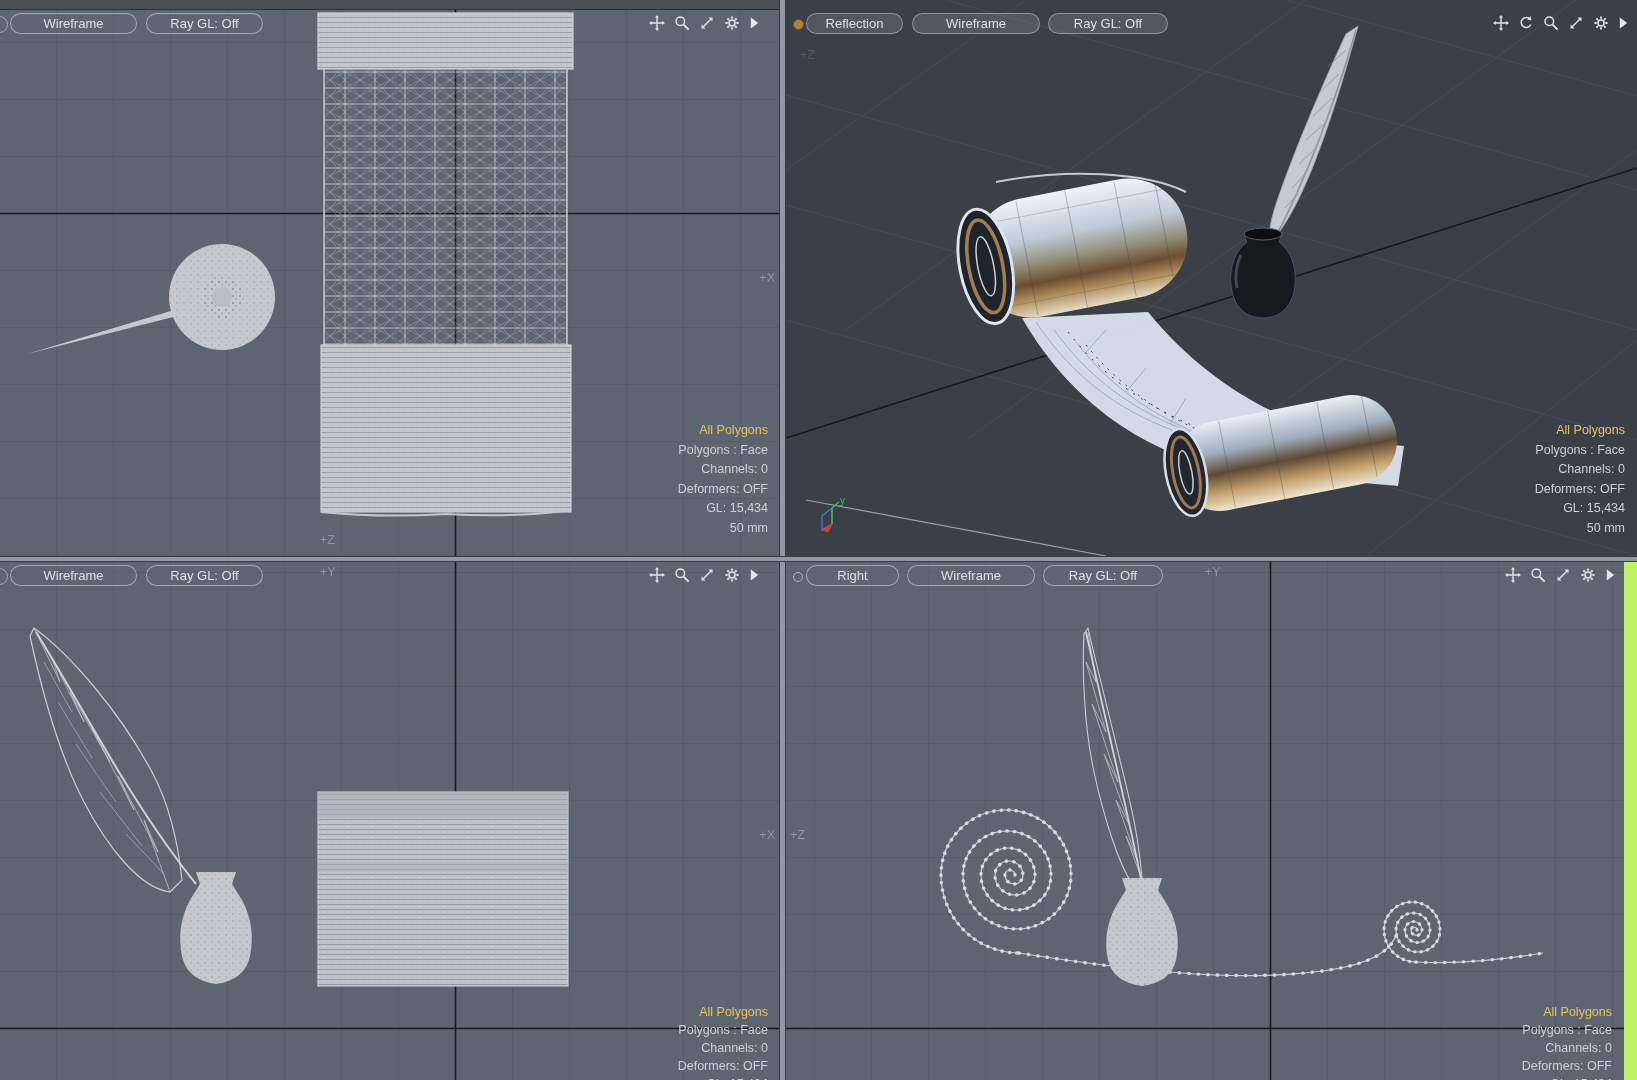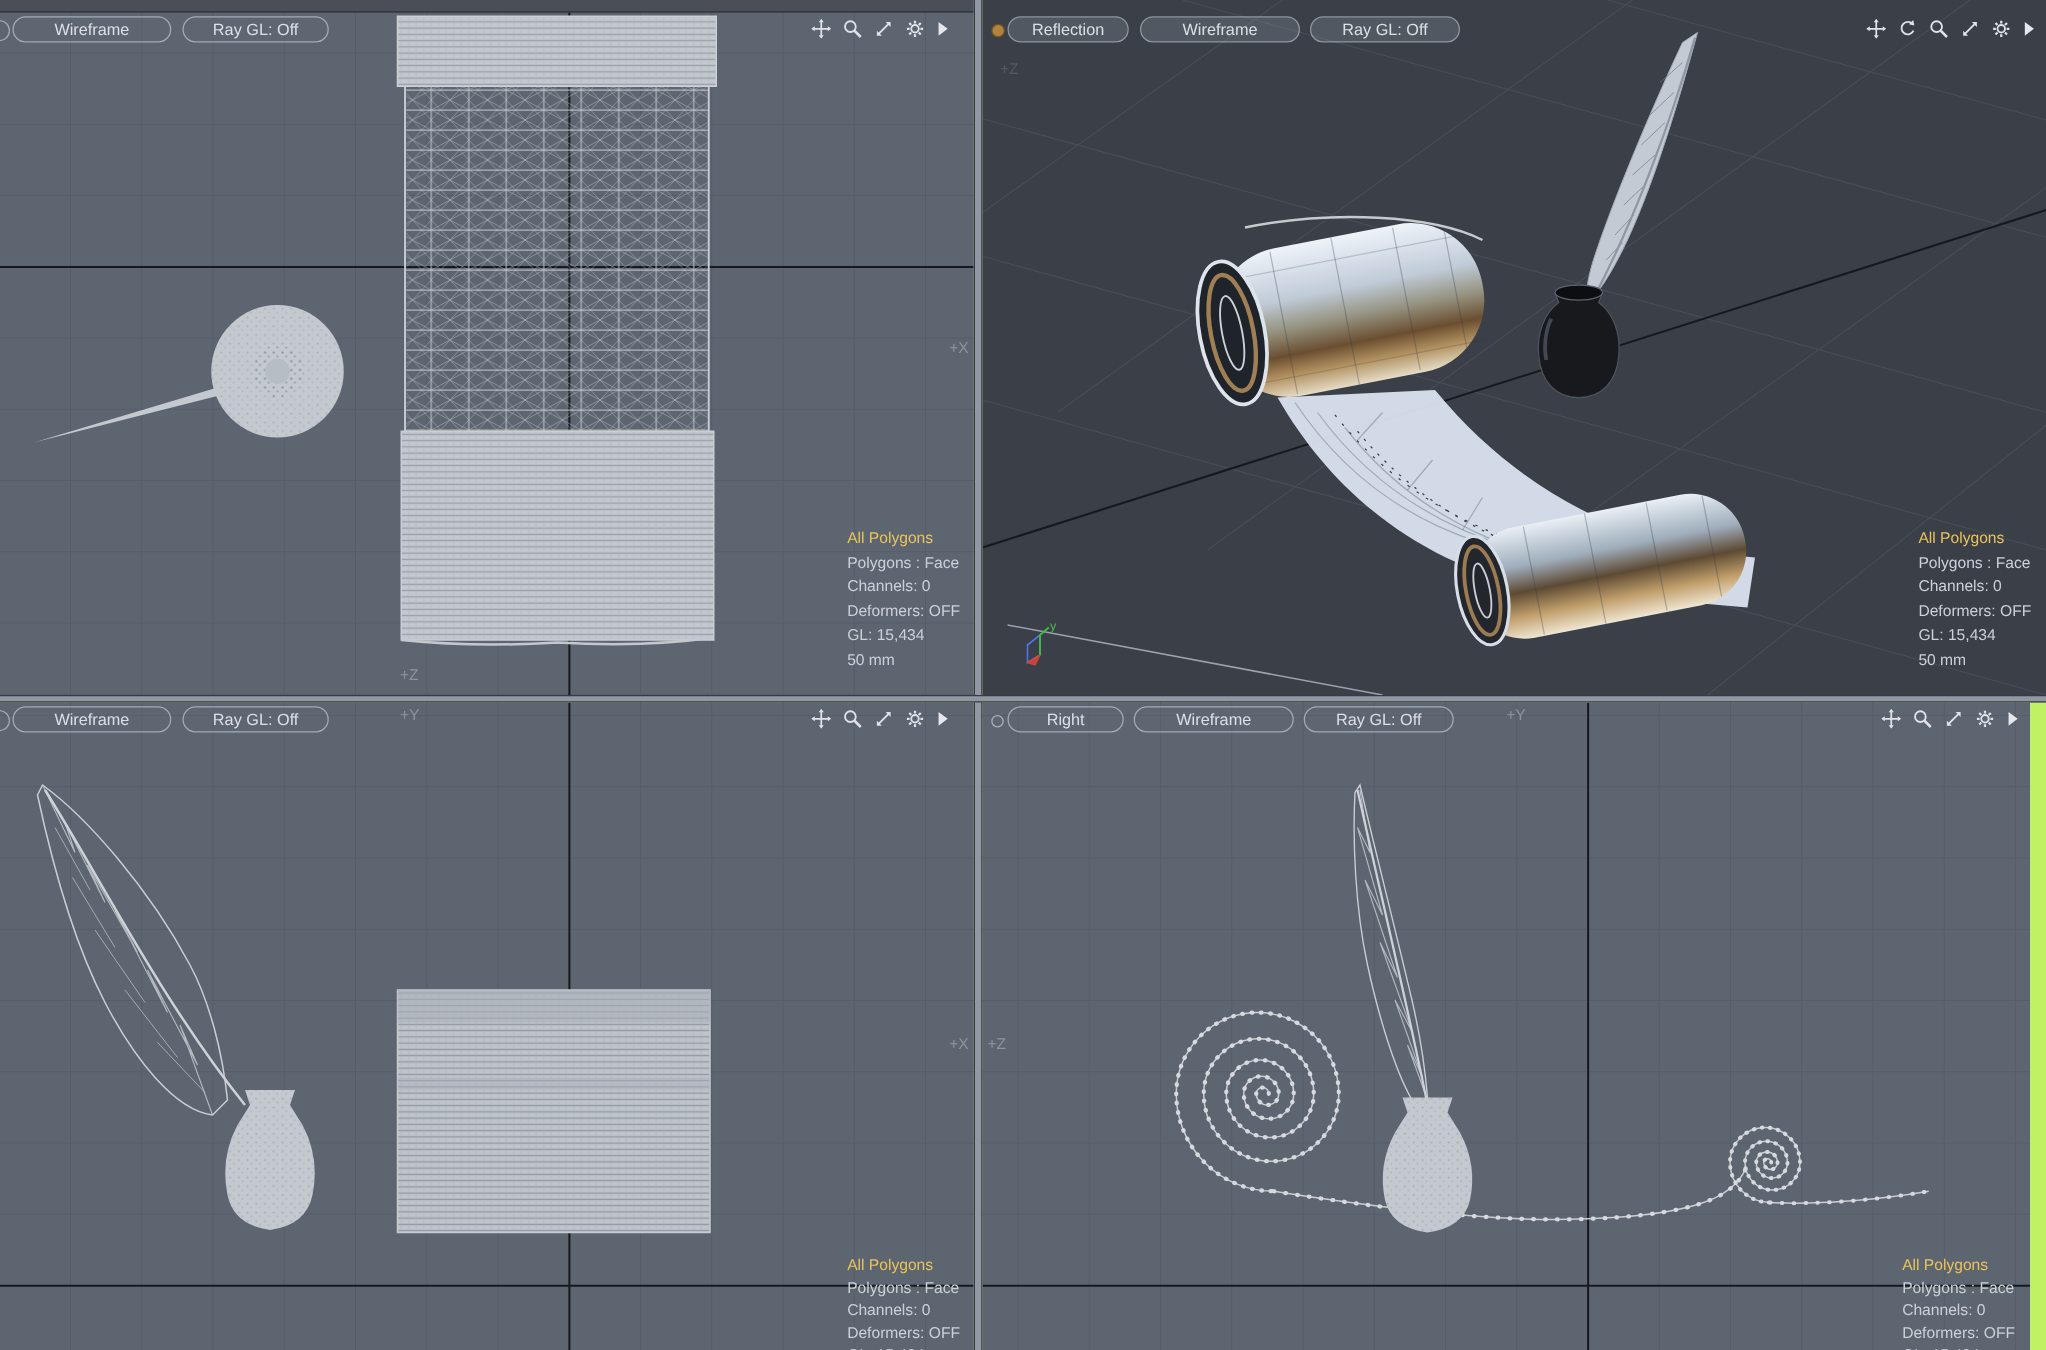--- a/index.html
+++ b/index.html
@@ -36,21 +36,21 @@
   .mode-dot.amber{left:7px;top:6px;width:9px;height:9px;background:#b2823f;border:1px solid #6e5322;}
   .mode-dot.ring{left:7px;top:7px;width:8px;height:8px;border:1.5px solid #aab2bc;background:transparent;}
 
   .icons{position:absolute;top:2px;display:flex;gap:9px;align-items:center;}
   .icons .icon{width:16px;height:16px;display:block;}
   .icons .icon.arrow{width:11px;height:14px;}
 
   .axis-label{position:absolute;font-size:12.5px;color:#8d95a1;z-index:4;}
   .axis-label.dark{color:#545b64;}
 
-  .info{position:absolute;font-size:12.5px;line-height:19.5px;color:#ccd1d7;z-index:4;}
+  .info{position:absolute;text-align:right;font-size:12.5px;line-height:19.5px;color:#ccd1d7;z-index:4;}
   .vp-bl .info,.vp-br .info{line-height:18px;}
   .info .sel{color:#e9c35b;}
 </style>
 </head>
 <body>
 
 <div class="app">
 
   <div class="vp ortho vp-tl">
     <svg class="canvas" width="779" height="556" viewBox="0 0 779 556">

